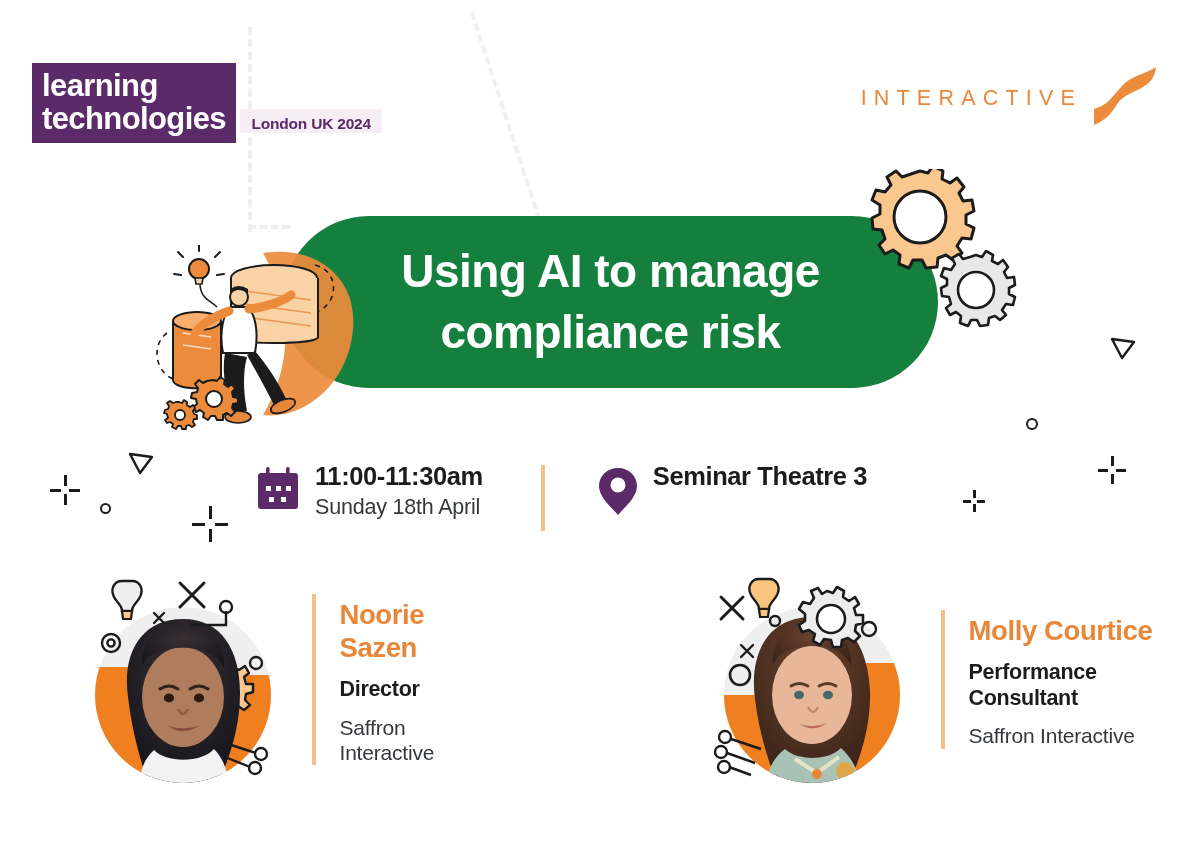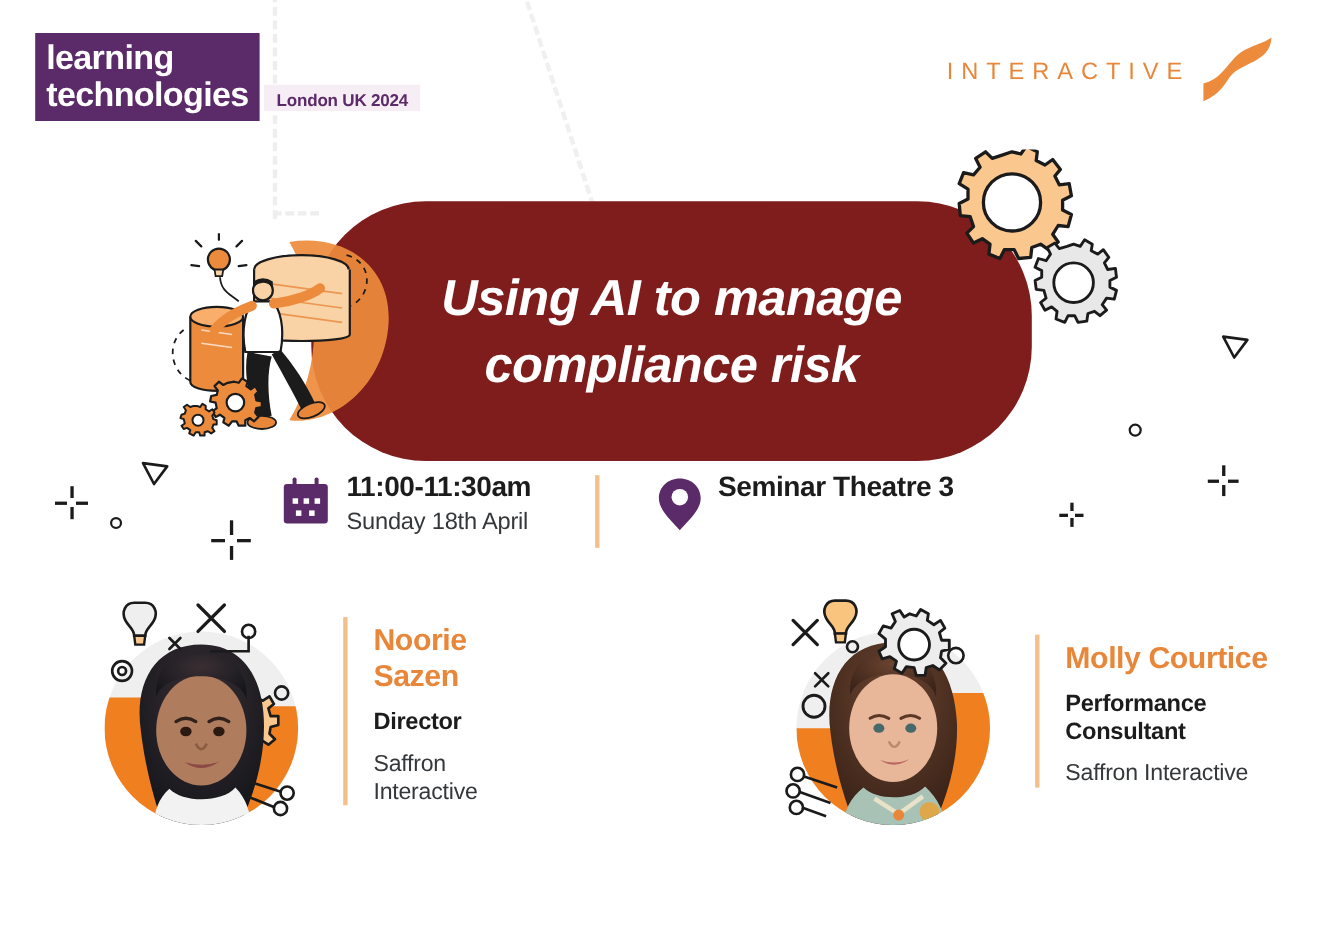--- a/index.html
+++ b/index.html
@@ -3,21 +3,21 @@
 <meta charset="utf-8">
 <style>
   * { margin:0; padding:0; box-sizing:border-box; }
   html,body { width:1200px; height:842px; }
   body {
     font-family:"Liberation Sans", sans-serif;
     background:#ffffff;
     position:relative;
     overflow:hidden;
   }
-  .stage { position:absolute; inset:0; }
+  .stage { position:absolute; inset:0;margin-top:33px; }
 
   
   .bg-dash-v {
     position:absolute; left:248px; top:-6px; width:0; height:205px;
     border-left:4px dashed #eeeeee;
   }
   .bg-dash-corner {
     position:absolute; left:248px; top:192px; width:42px; height:0;
     border-top:4px dashed #eeeeee;
   }
@@ -69,23 +69,23 @@
   .saffron-bot {
     color:#E8873A; font-weight:normal; font-size:21.5px;
     letter-spacing:7.2px; line-height:1.15; margin-top:4px;
   }
   .saffron-row { display:flex; align-items:center; gap:6px; }
   .saffron-swoosh { width:74px; height:72px; flex:none; margin-top:2px; }
 
   
   .pill {
     position:absolute; left:283px; top:183px;
-    width:655px; height:236px;
-    background:#7f1d1d; border-radius:104px;
-    display:flex; align-items:center; justify-content:center;font-style:italic;
+    width:655px; height:172px;
+    background:#15803d; border-radius:104px;
+    display:flex; align-items:center; justify-content:center;
   }
   .pill-title {
     color:#ffffff; font-weight:bold; font-size:46px;
     line-height:1.32; text-align:center; letter-spacing:-0.5px;
     max-width:520px;
   }
 
   
   .gears { position:absolute; left:862px; top:136px; width:160px; height:170px; }
 

